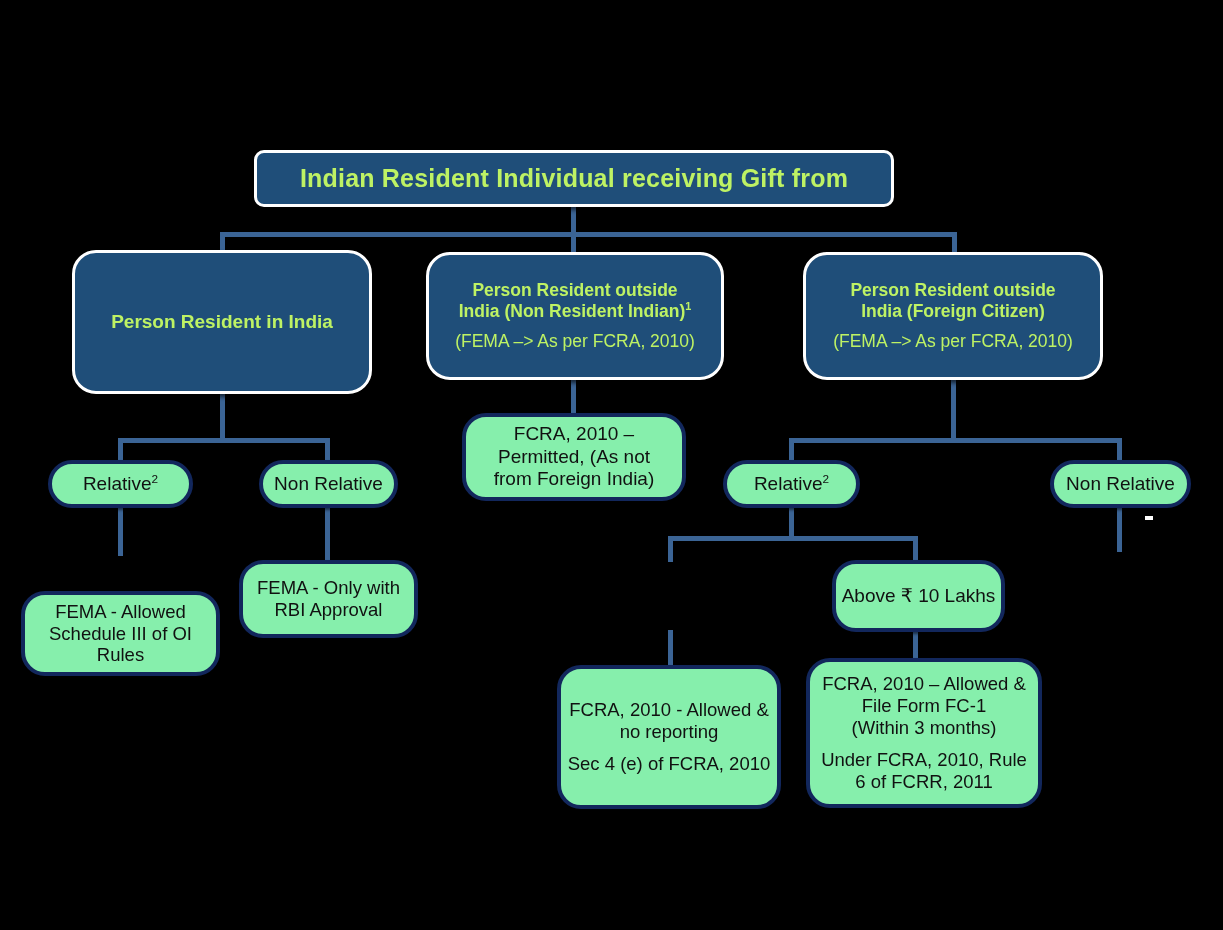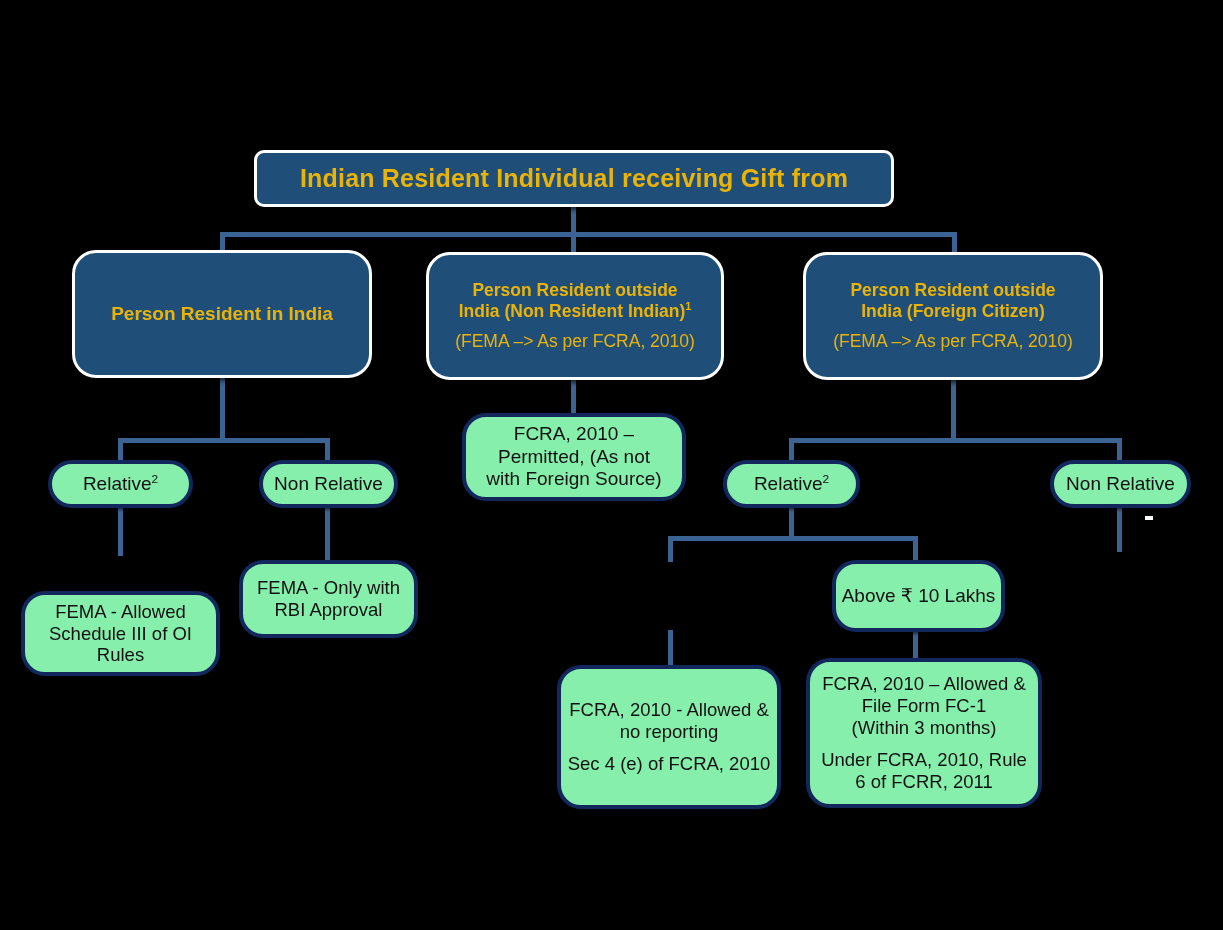--- a/index.html
+++ b/index.html
@@ -26,40 +26,40 @@
     justify-content:center;
     text-align:center;
     border-radius:24px;
     line-height:1.18;
   }
 
   
   .node.dark{
     background:#1f4e79;
     border:3px solid #ffffff;
-    color:#eab308;
+    color:#bef264;
     box-shadow:0 3px 4px rgba(0,0,0,.65);
   }
   
   .node.light{
     background:#86efac;
     border:4px solid #12275c;
     color:#111111;
     box-shadow:0 2px 3px rgba(0,0,0,.55);
   }
 
   .ln{display:block;}
   .bold{font-weight:bold;}
   .gap{margin-top:.55em;text-align:right;}
   sup{font-size:.62em;vertical-align:super;line-height:0;}
 
   
   #root{left:254px;top:150px;width:640px;height:57px;border-radius:10px;font-size:25px;font-weight:bold;letter-spacing:.2px;}
 
-  #l1-a{left:72px;top:250px;width:300px;height:128px;font-size:19px;}
+  #l1-a{left:72px;top:250px;width:300px;height:144px;font-size:19px;}
   #l1-b{left:426px;top:252px;width:298px;height:128px;font-size:17.5px;}
   #l1-c{left:803px;top:252px;width:300px;height:128px;font-size:17.5px;}
 
   #mid-res{left:462px;top:413px;width:224px;height:88px;font-size:19px;}
 
   #rel-l{left:48px;top:460px;width:145px;height:48px;font-size:19px;}
   #nonrel-l{left:259px;top:460px;width:139px;height:48px;font-size:19px;}
 
   #fema-sched{left:21px;top:553px;width:199px;height:85px;font-size:18.5px;margin-top:38px;}
   #fema-rbi{left:239px;top:560px;width:179px;height:78px;font-size:18.5px;}
@@ -127,21 +127,21 @@
 
   <div id="l1-c" class="node dark">
     <span class="ln bold">Person Resident outside</span>
     <span class="ln bold">India (Foreign Citizen)</span>
     <span class="ln gap">(FEMA –&gt; As per FCRA, 2010)</span>
   </div>
 
   <div id="mid-res" class="node light">
     <span class="ln">FCRA, 2010 –</span>
     <span class="ln">Permitted,  (As not</span>
-    <span class="ln">with Foreign Source)</span>
+    <span class="ln">from Foreign India)</span>
   </div>
 
   <div id="rel-l" class="node light">
     <span class="ln"><span>Relative</span><sup>2</sup></span>
   </div>
 
   <div id="nonrel-l" class="node light">
     <span class="ln">Non Relative</span>
   </div>
 

